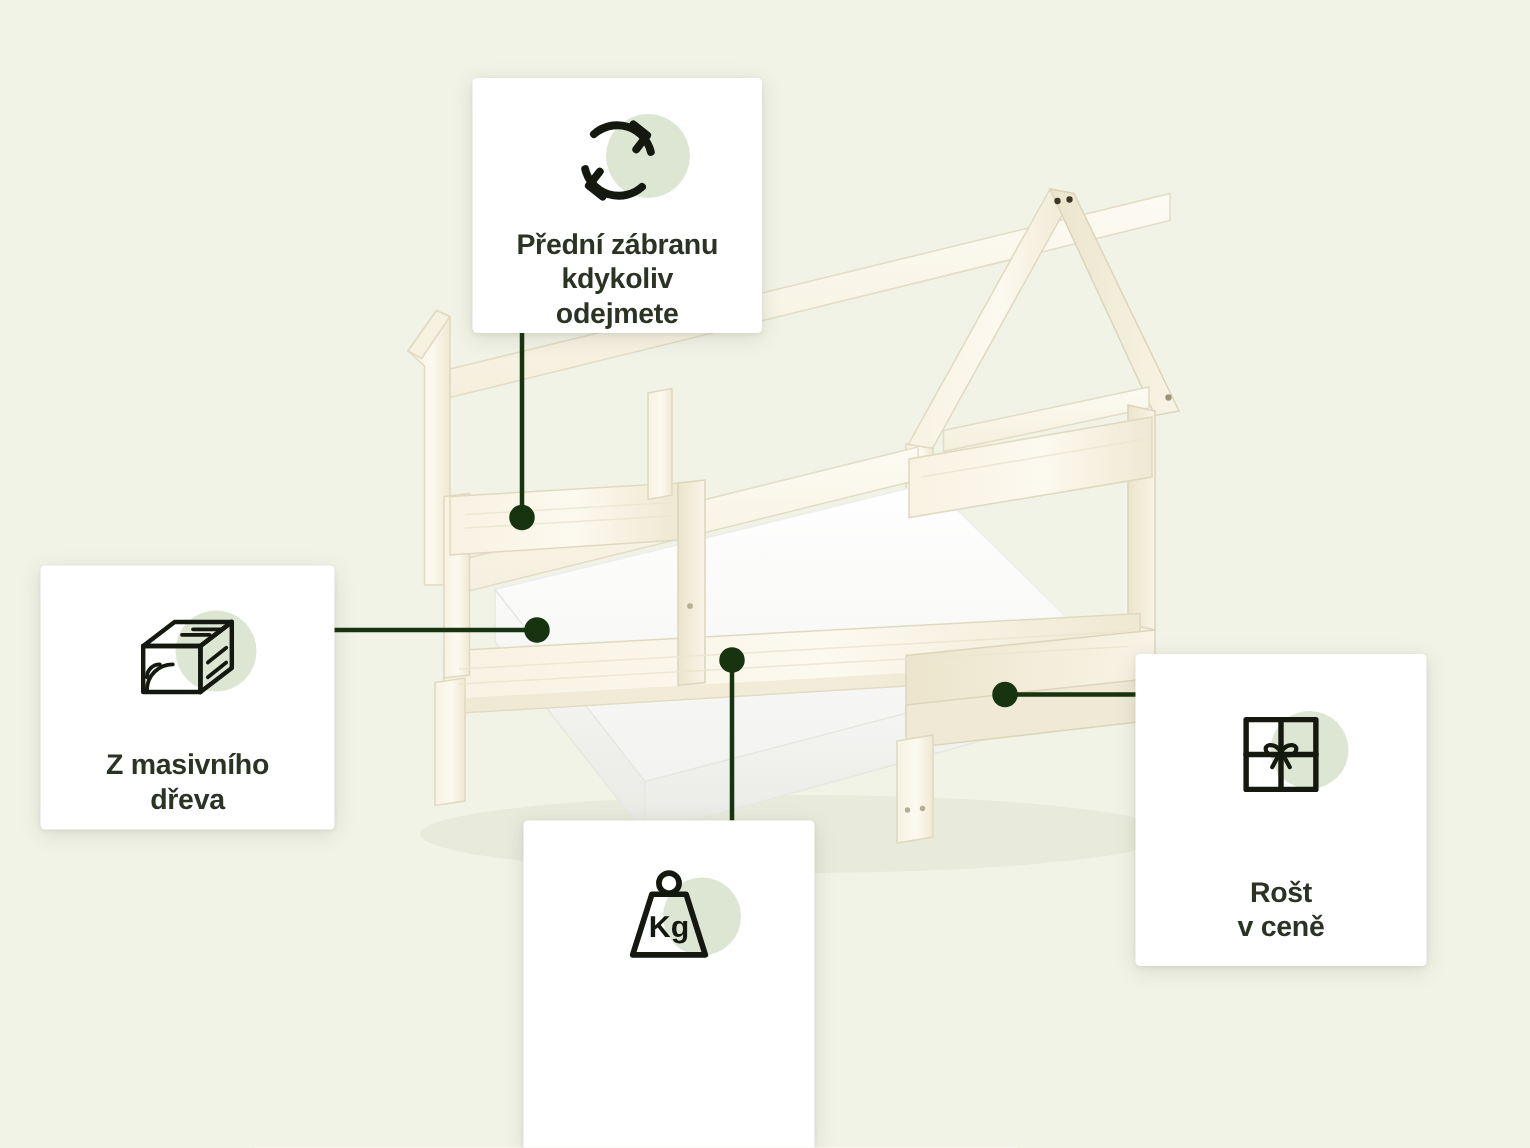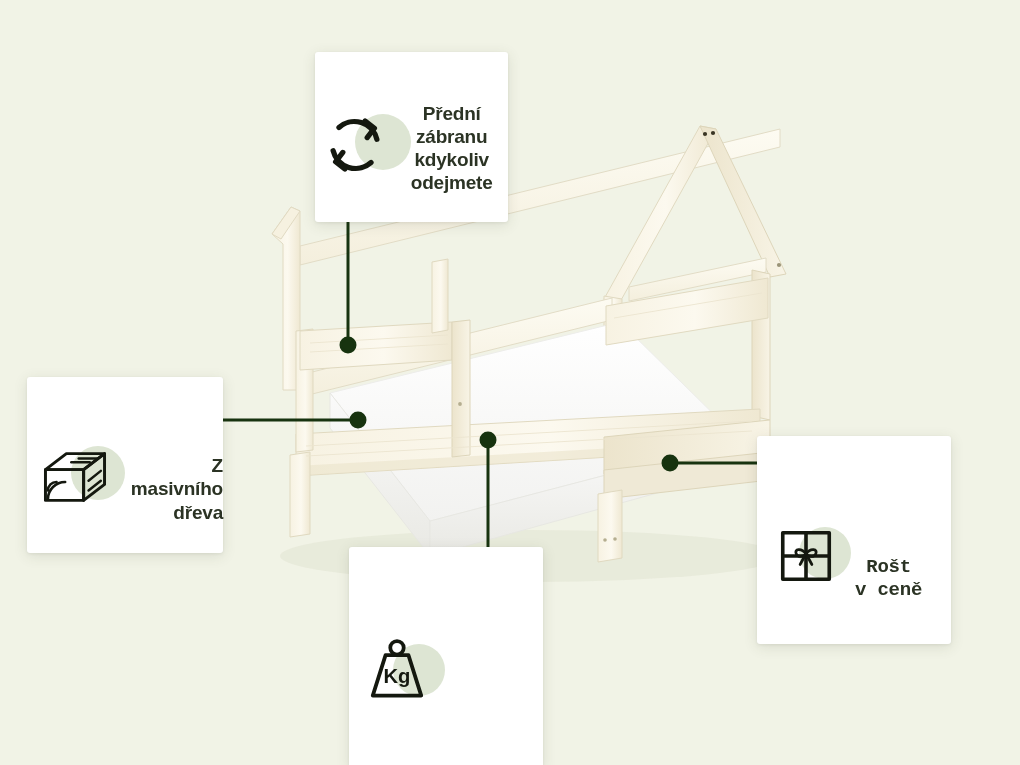--- a/index.html
+++ b/index.html
@@ -39,21 +39,21 @@
   }
 
   
   .card {
     position: absolute;
     background: #ffffff;
     border-radius: 3px;
     box-shadow: 0 3px 14px rgba(60, 70, 45, 0.13),
                 0 1px 3px rgba(60, 70, 45, 0.08);
     display: flex;
-    flex-direction: row;
+    flex-direction: column;
     align-items: center;
     box-sizing: border-box;
   }
 
   .card-icon-wrap {
     position: relative;
     display: flex;
     align-items: center;
     justify-content: center;
   }
@@ -90,36 +90,35 @@
   #card-removable-rail .icon-blob { width: 56px; height: 56px; left: 40px; top: 8px; }
   #card-removable-rail .card-text { font-size: 19px; margin-top: 6px; }
 
   #card-solid-wood {
     left: 27px; top: 377px;
     width: 196px; height: 176px;
     padding-top: 24px;
   }
   #card-solid-wood .card-icon-wrap { width: 104px; height: 74px; }
   #card-solid-wood .icon-blob { width: 54px; height: 54px; left: 44px; top: 6px; }
-  #card-solid-wood .card-text { font-size: 19px; margin-top: 24px; text-align: right; }
+  #card-solid-wood .card-text { font-size: 19px; margin-top: 24px; }
 
   #card-load-capacity {
     left: 349px; top: 547px;
     width: 194px; height: 220px;
     padding-top: 26px;
   }
   #card-load-capacity .card-icon-wrap { width: 96px; height: 76px; }
   #card-load-capacity .icon-blob { width: 52px; height: 52px; left: 44px; top: 12px; }
   #card-load-capacity .card-text { font-size: 19px; margin-top: 24px; }
 
   #card-slatted-base {
     left: 757px; top: 436px;
     width: 194px; height: 208px;
     padding-top: 32px;
-    font-family: Liberation Mono, monospace;
   }
   #card-slatted-base .card-icon-wrap { width: 98px; height: 70px; }
   #card-slatted-base .icon-blob { width: 52px; height: 52px; left: 42px; top: 6px; }
   #card-slatted-base .card-text { font-size: 19px; margin-top: 46px; }
 </style>
 </head>
 <body>
 
 <div id="stage">
 

